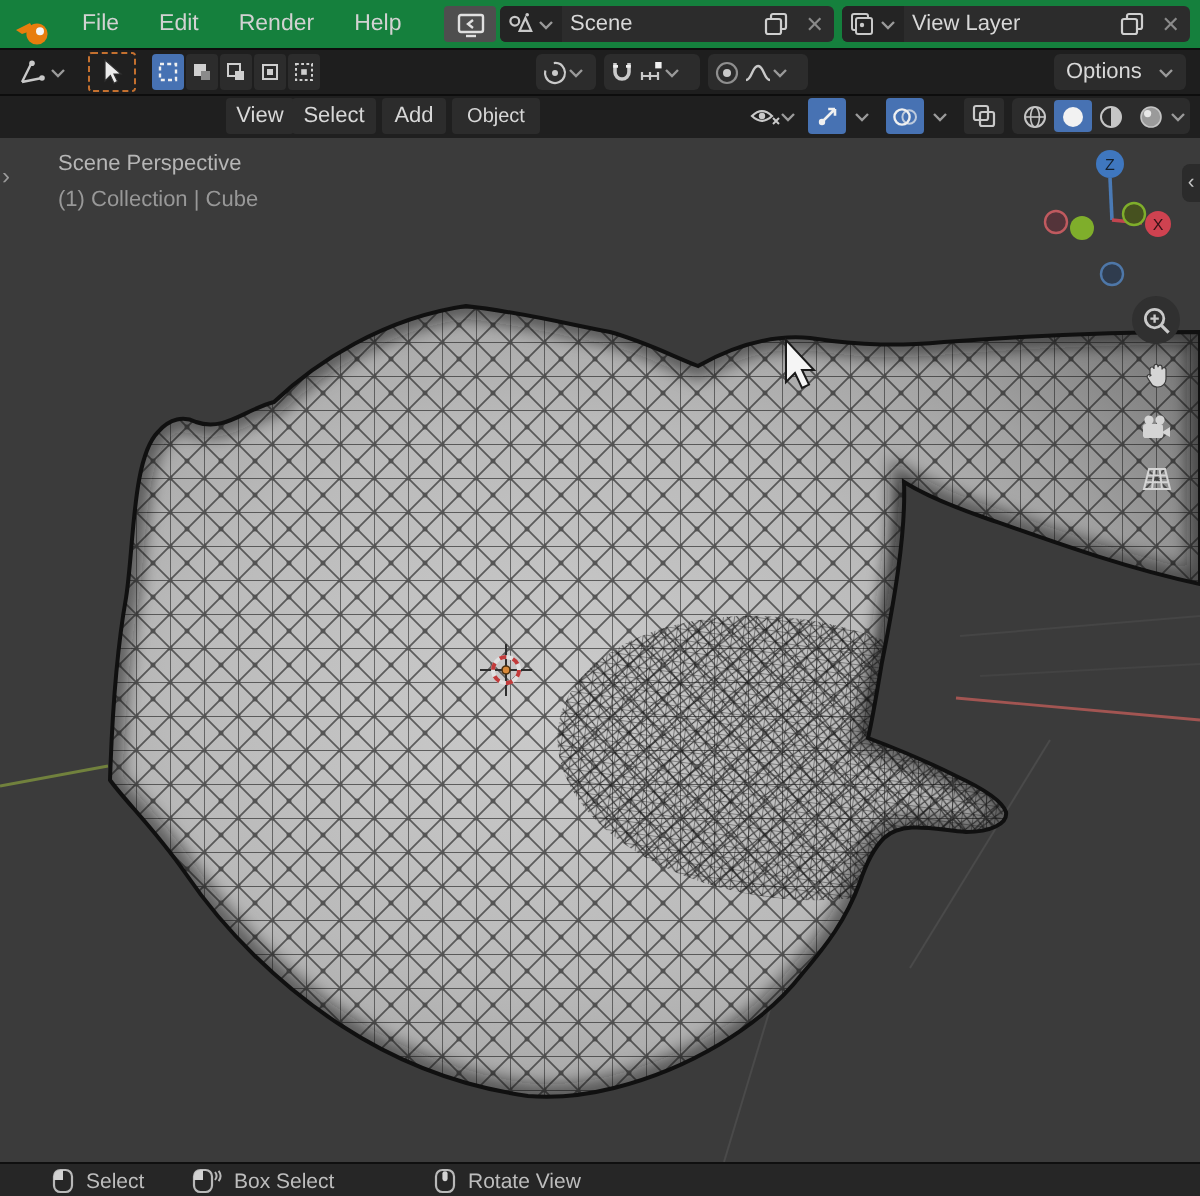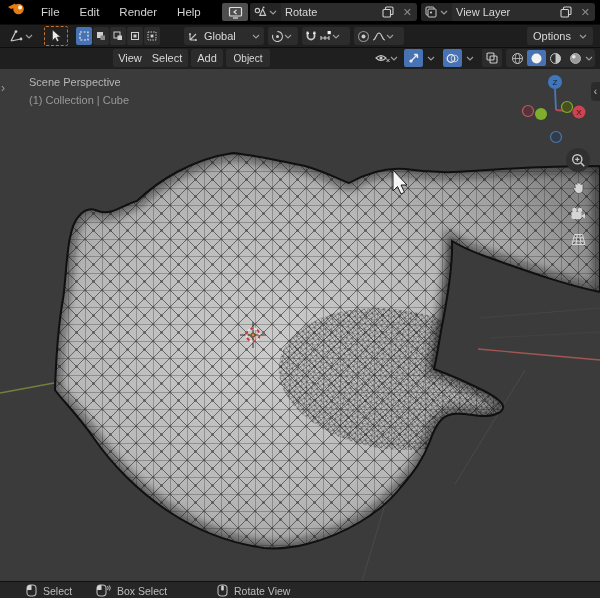--- a/index.html
+++ b/index.html
@@ -1,18 +1,18 @@
 <!DOCTYPE html>
 <html><head>
 <meta charset="utf-8">
 <style>
   html,body{margin:0;padding:0}
   body{width:600px;height:598px;background:#1e1e1e;font-family:"Liberation Sans",sans-serif;overflow:hidden;position:relative;-webkit-font-smoothing:antialiased}
   .bar{position:absolute;left:0;right:0}
-  #topbar{top:0;height:24px;background:#000000;border-bottom:1px solid #0d0d0d;display:flex;align-items:flex-start}
+  #topbar{top:0;height:24px;background:#15803d;border-bottom:1px solid #0d0d0d;display:flex;align-items:flex-end}
   #toolsettings{top:25px;height:22px;background:#1e1e1e;border-bottom:1px solid #0d0d0d}
   #vpheader{top:48px;height:21px;background:#1f1f1f}
   #viewport{top:69px;height:512px;background:#3b3b3b}
   #statusbar{top:581px;height:17px;background:#262626;border-top:1px solid #0f0f0f;font-size:10.5px;color:#bdbdbd}
   .menu{padding:0 10px;line-height:24px;font-size:11.5px;color:#d2d2d2;cursor:default}
   .w{position:absolute;background:#2c2c2c;border-radius:3px;display:flex;align-items:center;font-size:11px;color:#d8d8d8;height:18px;box-sizing:border-box}
   .seg{display:flex;align-items:center;padding:0 4px;height:100%}
   .seg.dark{background:#242424;border-radius:3px 0 0 3px}
   .btn{position:absolute;height:18px;display:flex;align-items:center;justify-content:center;border-radius:2px;box-sizing:border-box}
   .btn.darkbg{background:#2c2c2c}
@@ -53,21 +53,21 @@
     <div class="seg dark">
       <svg width="13" height="12" viewBox="0 0 13 12">
         <circle cx="3.4" cy="4.6" r="2.2" fill="none" stroke="#c9c9c9" stroke-width="1.1"></circle>
         <path d="M8.7 3 L11.6 9.4 H5.8 Z" fill="none" stroke="#c9c9c9" stroke-width="1.1"></path>
         <circle cx="9.6" cy="1.4" r="0.9" fill="#c9c9c9"></circle>
       </svg>
       <svg class="chev" width="8" height="5" viewBox="0 0 8 5" style="margin-left:2px">
           <path d="M1 1l3 3 3-3" fill="none" stroke="#9a9a9a" stroke-width="1.2"></path>
         </svg>
     </div>
-    <span class="lbl" style="flex:1">Rotate</span>
+    <span class="lbl" style="flex:1">Scene</span>
     <span class="seg">
       <svg width="12" height="12" viewBox="0 0 12 12">
         <rect x="3.5" y="1" width="7.5" height="7.5" rx="1" fill="none" stroke="#cfcfcf" stroke-width="1.1"></rect>
         <rect x="1" y="3.5" width="7.5" height="7.5" rx="1" fill="#2c2c2c" stroke="#cfcfcf" stroke-width="1.1"></rect>
       </svg>
     </span>
     <span class="xicn">✕</span>
   </div>
 
   <div class="w" style="left:421px;top:3px;width:174px">
@@ -133,30 +133,20 @@
         <rect x="3.5" y="3.5" width="3" height="3" fill="#cfcfcf"></rect>
       </svg>
   </div>
   <div class="btn darkbg" style="left:144px;top:2px;width:16px">
     <svg width="10" height="10" viewBox="0 0 10 10">
         <rect x="1" y="1" width="8" height="8" fill="none" stroke="#cfcfcf" stroke-width="1" stroke-dasharray="1.4 1.2"></rect>
         <rect x="3.6" y="3.6" width="2.8" height="2.8" fill="#cfcfcf"></rect>
       </svg>
   </div>
 
-  <div class="w" style="left:184px;top:2px;width:80px;padding:0 4px">
-    <svg width="12" height="12" viewBox="0 0 12 12">
-      <path d="M2 10 V3 M2 10 H9 M2 10 L8 4" stroke="#c9c9c9" stroke-width="1.1" fill="none"></path>
-      <path d="M2 3 l-1.2 2 h2.4 Z M9 10 l-2 -1.2 v2.4 Z" fill="#c9c9c9"></path>
-    </svg>
-    <span class="lbl" style="flex:1">Global</span>
-    <svg class="chev" width="8" height="5" viewBox="0 0 8 5">
-        <path d="M1 1l3 3 3-3" fill="none" stroke="#9a9a9a" stroke-width="1.2"></path>
-      </svg>
-  </div>
 
   <div class="w" style="left:268px;top:2px;width:30px;padding:0 3px">
     <svg width="13" height="13" viewBox="0 0 13 13">
       <circle cx="6.5" cy="6.5" r="5" fill="none" stroke="#c9c9c9" stroke-width="1.1" transform="rotate(-25 6.5 6.5)" stroke-dasharray="19 6"></circle>
       <circle cx="6.5" cy="6.5" r="1.5" fill="#c9c9c9"></circle>
     </svg>
     <svg class="chev" width="8" height="5" viewBox="0 0 8 5">
         <path d="M1 1l3 3 3-3" fill="none" stroke="#9a9a9a" stroke-width="1.2"></path>
       </svg>
   </div>

